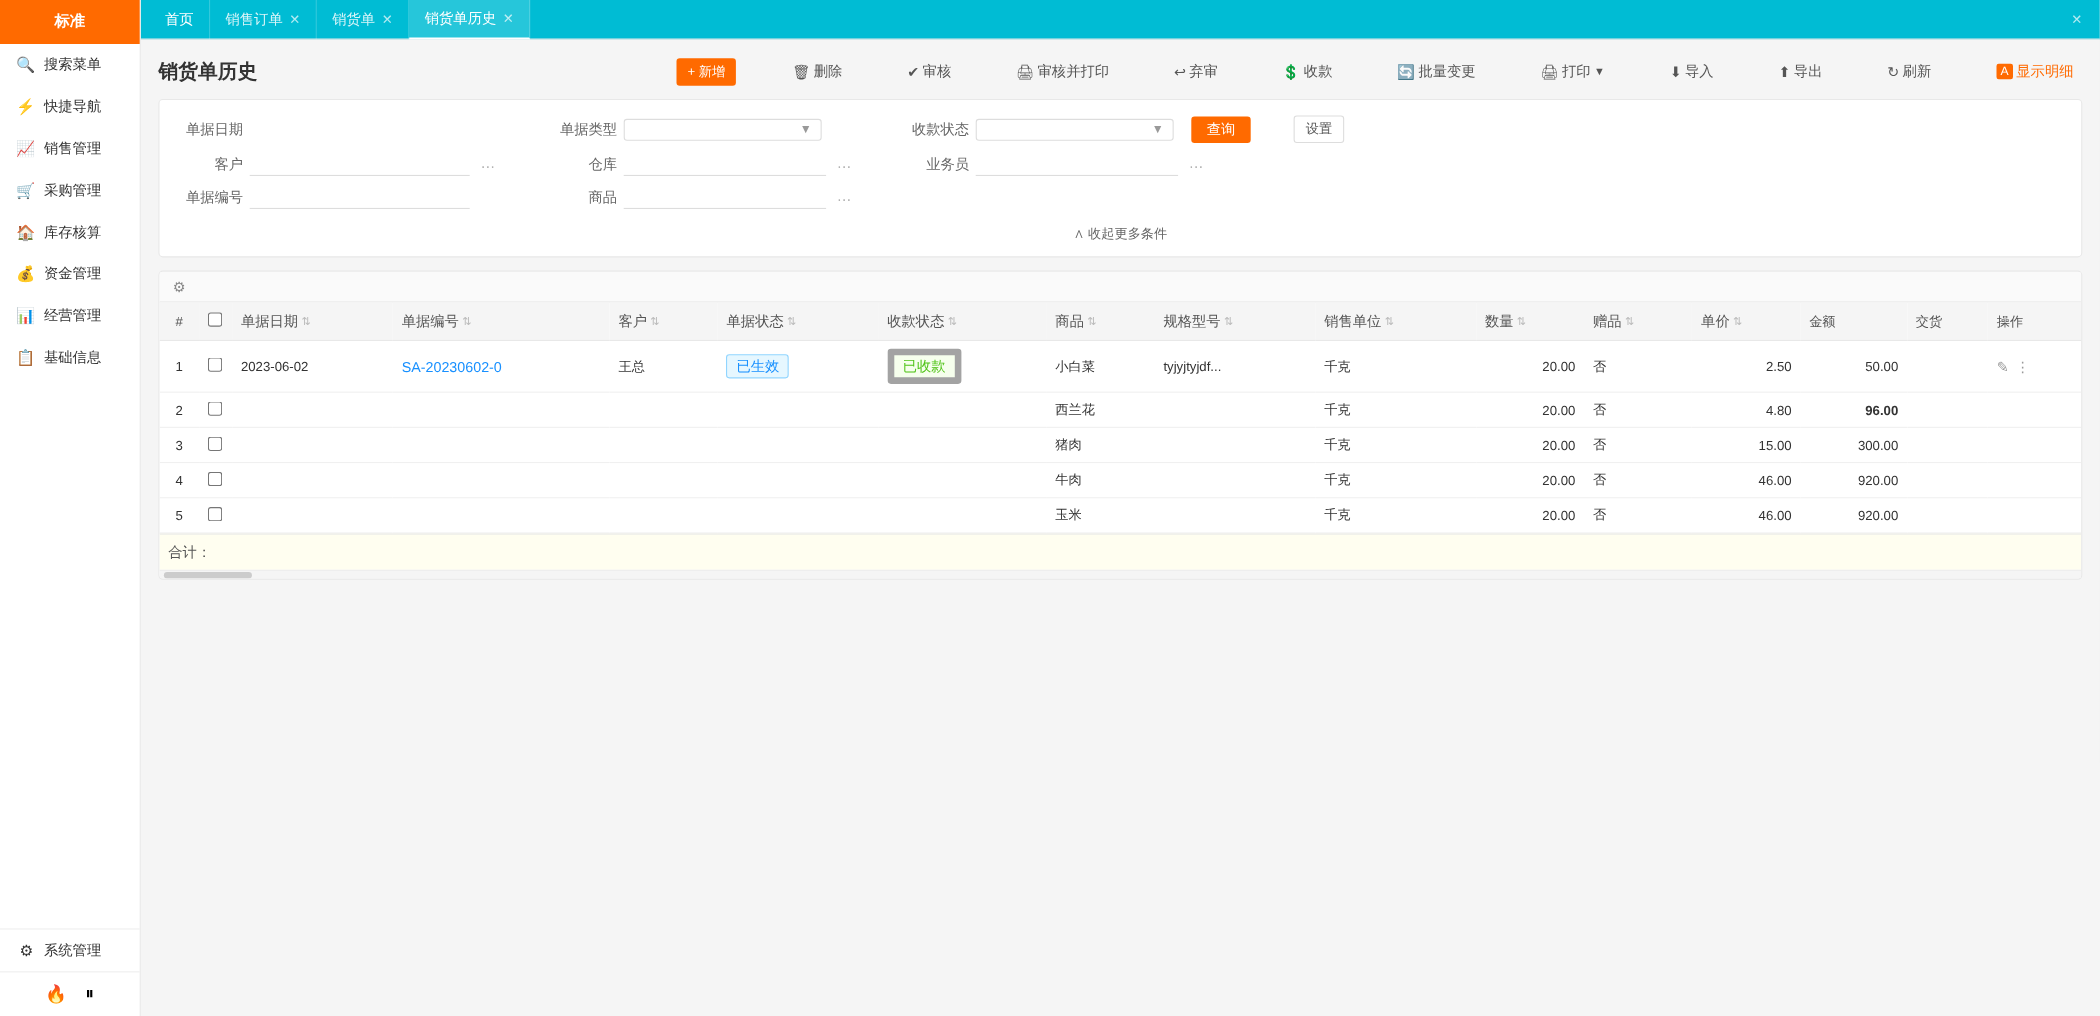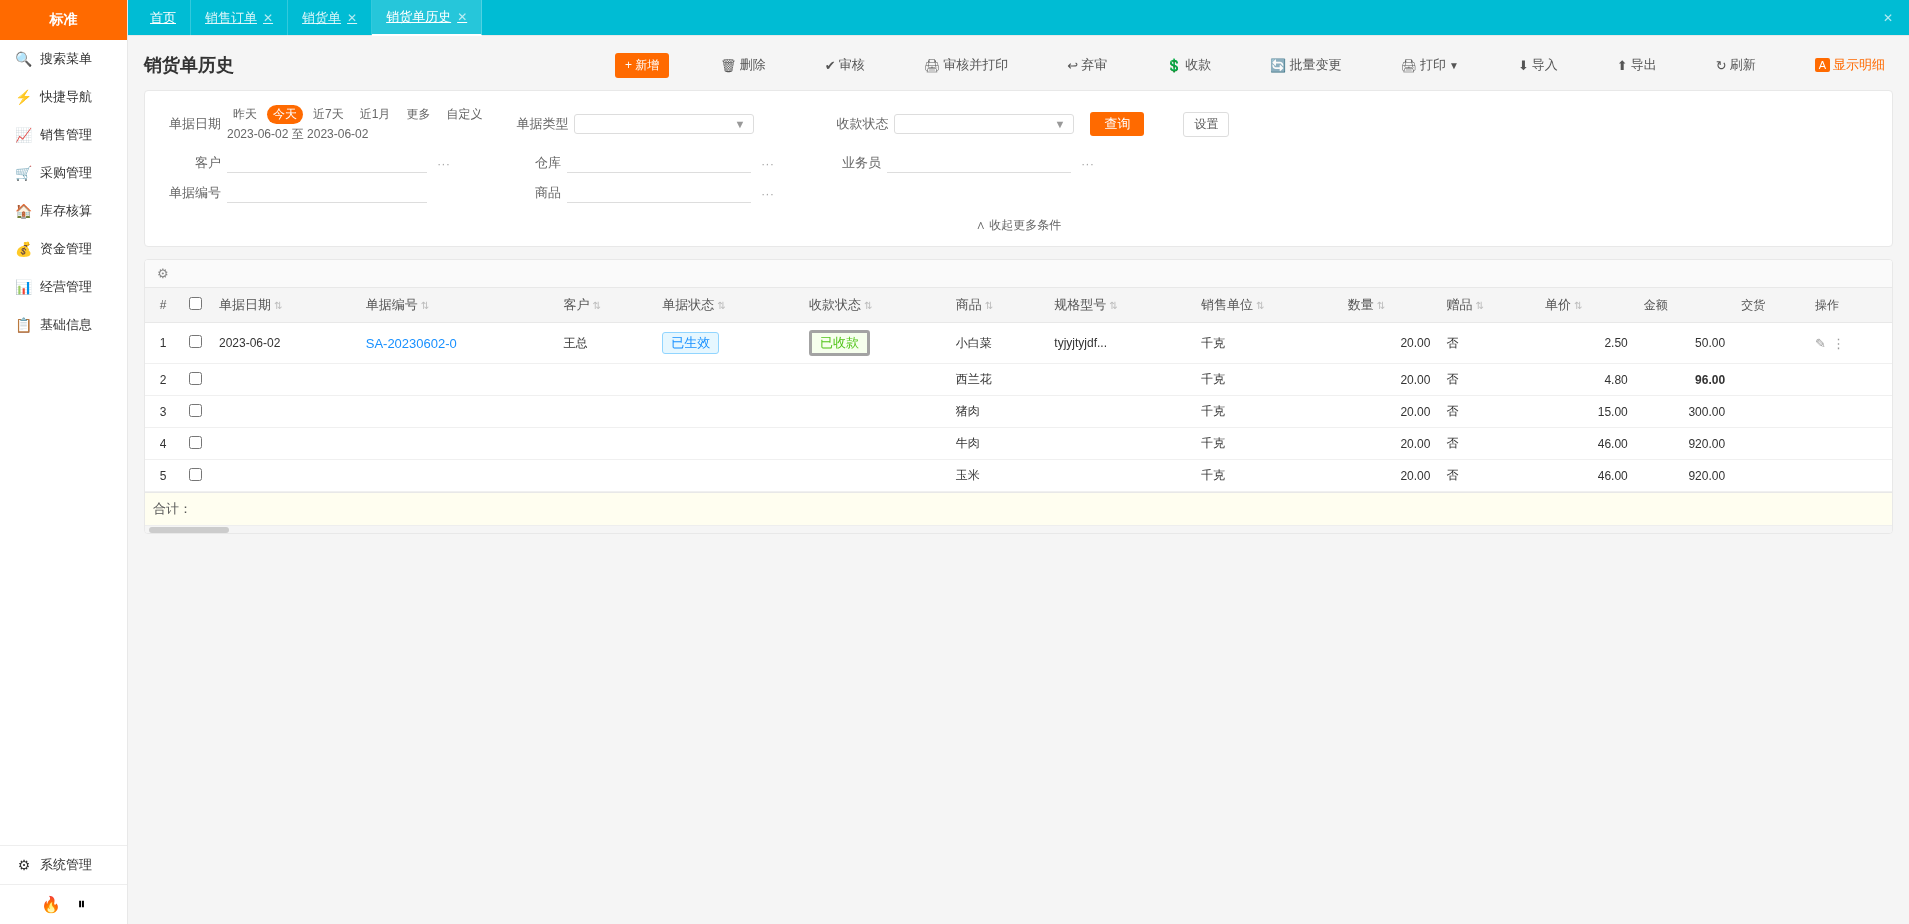--- a/index.html
+++ b/index.html
@@ -10,21 +10,21 @@
     .sidebar-logo { height: 40px; background: #ff6a00; display: flex; align-items: center; justify-content: center; color: #fff; font-size: 14px; font-weight: bold; padding: 0 26px; }
     .sidebar-item { display: flex; align-items: center; padding: 10px 16px; cursor: pointer; color: #333; gap: 8px; }
     .sidebar-item .icon { width: 16px; height: 16px; display: flex; align-items: center; justify-content: center; font-size: 14px; }
     .sidebar-bottom { margin-top: auto; border-top: 1px solid #eee; }
 
     
     .main { flex: 1; display: flex; flex-direction: column; overflow: hidden; }
 
     
     .tab-bar { display: flex; align-items: center; background: #fff; border-bottom: 1px solid #e8e8e8; height: 36px; padding: 0 8px; }
-    .tab { display: flex; align-items: center; padding: 0 14px; height: 36px; cursor: pointer; color: #666; border-right: 1px solid #e8e8e8; font-size: 13px; gap: 6px; white-space: nowrap; text-decoration: underline; }
+    .tab { display: flex; align-items: center; padding: 0 14px; height: 36px; cursor: pointer; color: #666; border-right: 1px solid #e8e8e8; font-size: 13px; gap: 6px; white-space: nowrap; }
     .tab:first-child { color: #333; font-weight: normal; }
     .tab.active { background: #e6f7ff; color: #1890ff; border-bottom: 2px solid #1890ff; }
     .tab-close { font-size: 12px; color: #999; cursor: pointer; }
     .close-all { margin-left: auto; padding: 0 8px; color: #999; cursor: pointer; font-size: 12px; }
 
     
     .content { flex: 1; overflow-y: auto; padding: 16px; background: #f5f5f5; }
 
     
     .page-header { display: flex; align-items: center; justify-content: space-between; margin-bottom: 12px; }
@@ -53,21 +53,21 @@
     .table-wrapper { background: #fff; border: 1px solid #e8e8e8; border-radius: 4px; overflow: hidden; }
     .table-settings-bar { display: flex; align-items: center; padding: 6px 12px; background: #fafafa; border-bottom: 1px solid #e8e8e8; }
     table { width: 100%; border-collapse: collapse; }
     thead tr { background: #f5f5f5; }
     th { padding: 8px 8px; text-align: left; color: #555; font-weight: normal; border-bottom: 1px solid #e8e8e8; white-space: nowrap; font-size: 12px; }
     th .col-sort { display: flex; align-items: center; gap: 3px; }
     th .sort-icon { color: #bbb; font-size: 10px; cursor: pointer; }
     td { padding: 7px 8px; border-bottom: 1px solid #f0f0f0; color: #333; font-size: 12px; white-space: nowrap; }
     .status-badge { display: inline-block; padding: 1px 8px; border-radius: 3px; font-size: 13px; }
     .status-active { background: #e6f7ff; color: #1890ff; border: 1px solid #91d5ff; }
-    .status-paid { background: #f6ffed; color: #52c41a; border: 3px solid #a3a3a3; }
+    .status-paid { background: #f6ffed; color: #52c41a; border: 6px solid #a3a3a3; }
     .action-icons { display: flex; gap: 6px; }
     .action-icon { cursor: pointer; color: #999; font-size: 13px; }
 
     
     .table-footer { background: #fffef0; border-top: 1px solid #e8e8e8; padding: 7px 8px; display: flex; align-items: center; font-size: 13px; }
     .footer-label { color: #555; padding-right: 20px; }
     .footer-cells { display: flex; flex: 1; }
 
     
     .pagination-bar { display: flex; align-items: center; justify-content: flex-end; padding: 10px 16px; background: #fff; border-top: 1px solid #e8e8e8; gap: 8px; }
@@ -210,31 +210,20 @@
           <span>显示明细</span>
         </button>
       </div>
     </div>
 
     <div class="filter-panel">
 
       <div class="filter-row">
         <div class="filter-item" style="min-width: 320px;">
           <span class="filter-label">单据日期</span>
-          <div style="display:flex; flex-direction:column;">
-            <div class="date-filter">
-              <span class="date-tag">昨天</span>
-              <span class="date-tag active">今天</span>
-              <span class="date-tag">近7天</span>
-              <span class="date-tag">近1月</span>
-              <span class="date-tag">更多</span>
-              <span class="date-tag">自定义</span>
-            </div>
-            <span class="date-range">2023-06-02 至 2023-06-02</span>
-          </div>
         </div>
 
         <div class="filter-item" style="min-width: 300px;">
           <span class="filter-label">单据类型</span>
           <div class="filter-select" style="min-width:180px;">
             <span></span>
             <span class="arrow">▼</span>
           </div>
         </div>
 

